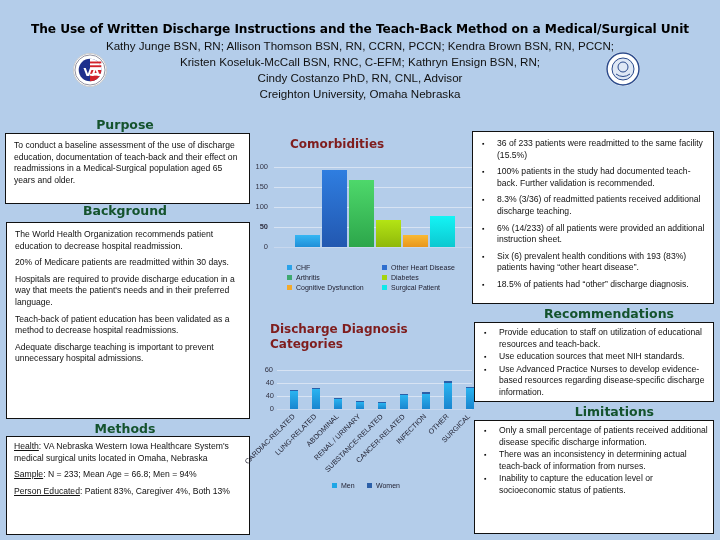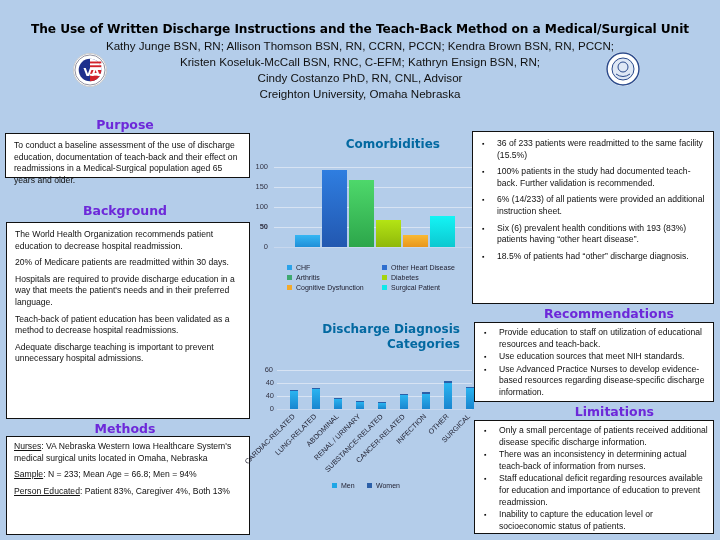--- a/index.html
+++ b/index.html
@@ -22,37 +22,37 @@
   }
   .logo { width: 34px; height: 34px; border-radius: 50%; }
   .logo-va {
     left: 73px; top: 53px; background: #fff; border: 1px solid #ccc;
     overflow: hidden;
   }
   .logo-va svg, .logo-cu svg { width: 100%; height: 100%; display:block; }
   .logo-cu { left: 606px; top: 52px; background: #fff; }
   .sec-head {
     font-family: "DejaVu Sans", sans-serif; font-weight: bold; font-size: 12.5px;
-    color: #6d28d9; text-align: center;
+    color: #14532d; text-align: center;
   }
   .box {
     background: #fff; border: 1px solid #111;
     font-size: 8.6px; line-height: 11.6px; color: #111;
   }
   .box p { margin-bottom: 5px; }
   .box p:last-child { margin-bottom: 0; }
   .box ul { list-style: none; }
   .box li { position: relative; padding-left: 20px; margin-bottom: 5px; }
   .box li::before { content: "\25AA"; position: absolute; left: 5px; top: 0; font-size: 7px; }
   .tight li { margin-bottom: 1px; }
   u { text-decoration: underline; }
 
   .chart-title {
     font-family: "DejaVu Sans", sans-serif; font-weight: bold; font-size: 12px;
-    text-align: right; color: #0369a1; line-height: 15px;
+    text-align: left; color: #7f1d1d; line-height: 15px;
   }
   .axis-label { font-size: 7.5px; color: #334; text-align: right; width: 18px; }
   .gridline { height: 1px; background: #d7e3f3; }
   .bar { position: absolute; bottom: 0; }
   .legend-item { font-size: 7px; color: #223; display: flex; align-items: center; gap: 4px; position: absolute; }
   .swatch { width: 5px; height: 5px; display:inline-block; }
   .xcat {
     position: absolute; font-size: 7.2px; color: #1a1a2a; white-space: nowrap;
     transform-origin: right top; transform: rotate(-45deg);
     text-align: right;
@@ -83,36 +83,36 @@
 <div class="abs logo logo-cu">
   <svg viewBox="0 0 34 34">
     <circle cx="17" cy="17" r="16" fill="#fff" stroke="#2a4a8c" stroke-width="1.5"></circle>
     <circle cx="17" cy="17" r="11" fill="#dfe8f5" stroke="#2a4a8c" stroke-width="1"></circle>
     <circle cx="17" cy="15" r="5" fill="none" stroke="#2a4a8c" stroke-width="1"></circle>
     <path d="M10 22 Q17 27 24 22" stroke="#2a4a8c" fill="none" stroke-width="1"></path>
   </svg>
 </div>
 
 <div class="abs sec-head" style="left:10px;top:117px;width:230px;">Purpose</div>
-<div class="abs box" style="left:5px;top:133px;width:245px;height:45px;padding:6px 8px;">
+<div class="abs box" style="left:5px;top:133px;width:245px;height:71px;padding:6px 8px;">
   <p>To conduct a baseline assessment of the use of discharge education, documentation of teach-back and their effect on readmissions in a Medical-Surgical population aged 65 years and older.</p>
 </div>
 
 <div class="abs sec-head" style="left:10px;top:203px;width:230px;">Background</div>
 <div class="abs box" style="left:6px;top:222px;width:244px;height:197px;padding:6px 8px;">
   <p>The World Health Organization recommends patient education to decrease hospital readmission.</p>
   <p>20% of Medicare patients are readmitted within 30 days.</p>
   <p>Hospitals are required to provide discharge education in a way that meets the patient's needs and in their preferred language.</p>
   <p>Teach-back of patient education has been validated as a method to decrease hospital readmissions.</p>
   <p>Adequate discharge teaching is important to prevent unnecessary hospital admissions.</p>
 </div>
 
 <div class="abs sec-head" style="left:10px;top:421px;width:230px;">Methods</div>
 <div class="abs box" style="left:6px;top:436px;width:244px;height:99px;padding:4px 7px;">
-  <p><u>Nurses</u><span>:  VA Nebraska Western Iowa Healthcare System's medical surgical units located in Omaha, Nebraska</span></p>
+  <p><u>Health</u><span>:  VA Nebraska Western Iowa Healthcare System's medical surgical units located in Omaha, Nebraska</span></p>
   <p><u>Sample</u><span>: N = 233; Mean Age = 66.8; Men = 94%</span></p>
   <p><u>Person Educated</u><span>:  Patient 83%, Caregiver 4%, Both 13%</span></p>
 </div>
 
 <div class="abs" style="left:250px;top:134px;width:222px;height:180px;">
   <div class="chart-title" style="position:absolute;left:40px;width:150px;top:3px;">Comorbidities</div>
 
   <div class="abs axis-label" style="left:0;top:28px;">100</div>
   <div class="abs axis-label" style="left:0;top:48px;">150</div>
   <div class="abs axis-label" style="left:0;top:68px;">100</div>
@@ -197,36 +197,36 @@
       <span class="swatch" style="background:#2b5fa8;"></span>
       <span>Women</span>
     </div>
 </div>
 
 <div class="abs sec-head" style="left:469px;top:115px;width:230px;text-align:right;padding-right:26px;margin-top:40px;">Results</div>
 <div class="abs box" style="left:472px;top:131px;width:242px;height:173px;padding:6px 4px;">
   <ul>
     <li>36 of 233 patients were readmitted to the same facility (15.5%)</li>
     <li>100% patients in the study had documented teach-back.  Further validation is recommended.</li>
+    <li>8.3% (3/36) of readmitted patients received additional discharge teaching.</li>
     <li>6% (14/233) of all patients were provided an additional instruction sheet.</li>
     <li>Six (6) prevalent health conditions with 193 (83%) patients having “other heart disease”.</li>
     <li>18.5% of patients had “other” discharge diagnosis.</li>
   </ul>
 </div>
 
 <div class="abs sec-head" style="left:480px;top:306px;width:230px;text-align:right;padding-right:36px;">Recommendations</div>
 <div class="abs box tight" style="left:474px;top:322px;width:240px;height:80px;padding:4px 4px;">
   <ul>
     <li>Provide education to staff on utilization of educational resources and teach-back.</li>
     <li>Use education sources that meet NIH standards.</li>
     <li>Use Advanced Practice Nurses to develop evidence-based resources regarding disease-specific discharge information.</li>
   </ul>
 </div>
 
 <div class="abs sec-head" style="left:480px;top:404px;width:230px;text-align:right;padding-right:56px;">Limitations</div>
 <div class="abs box tight" style="left:474px;top:420px;width:240px;height:114px;padding:4px 4px;">
   <ul>
     <li>Only a small percentage of patients received additional disease specific discharge information.</li>
     <li>There was an inconsistency in determining actual teach-back of information from nurses.</li>
-    <li>Staff educational deficit regarding resources available for education and importance of education to prevent readmission.</li>
     <li>Inability to capture the education level or socioeconomic status of patients.</li>
   </ul>
 </div>
 
 </body></html>

